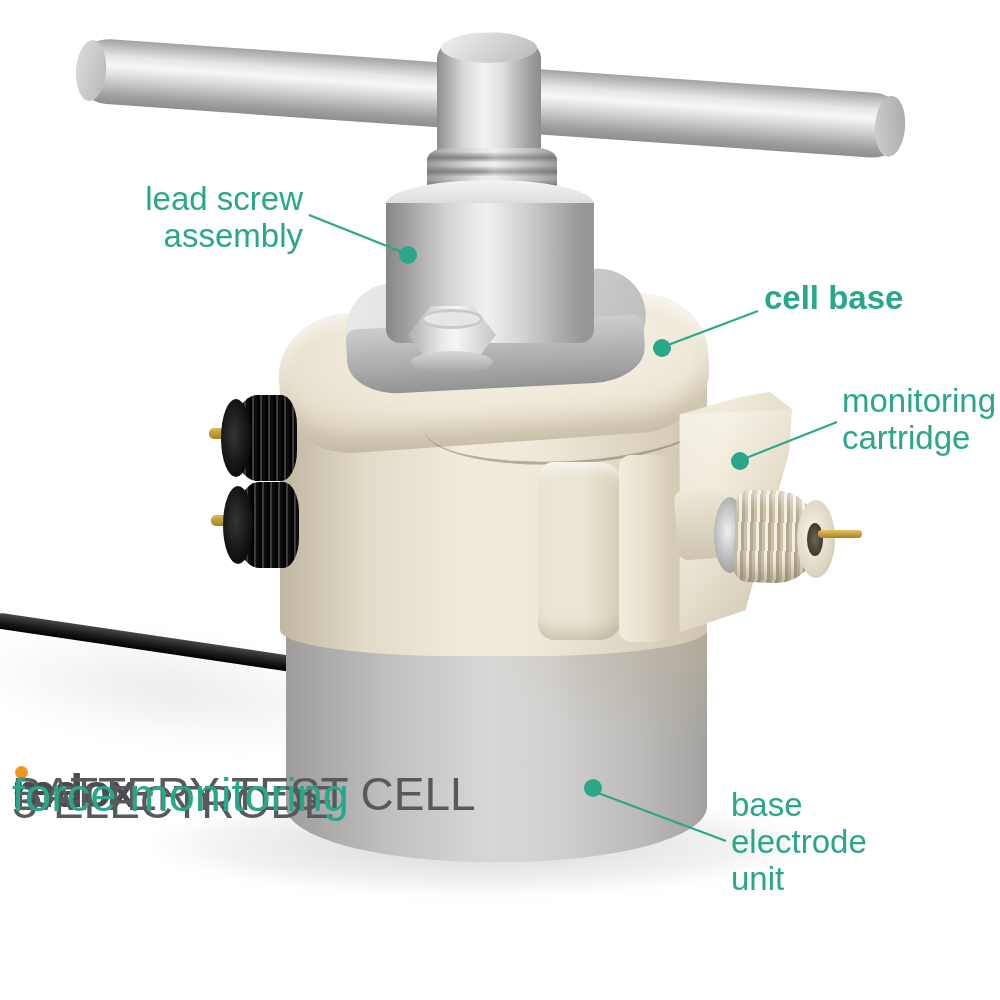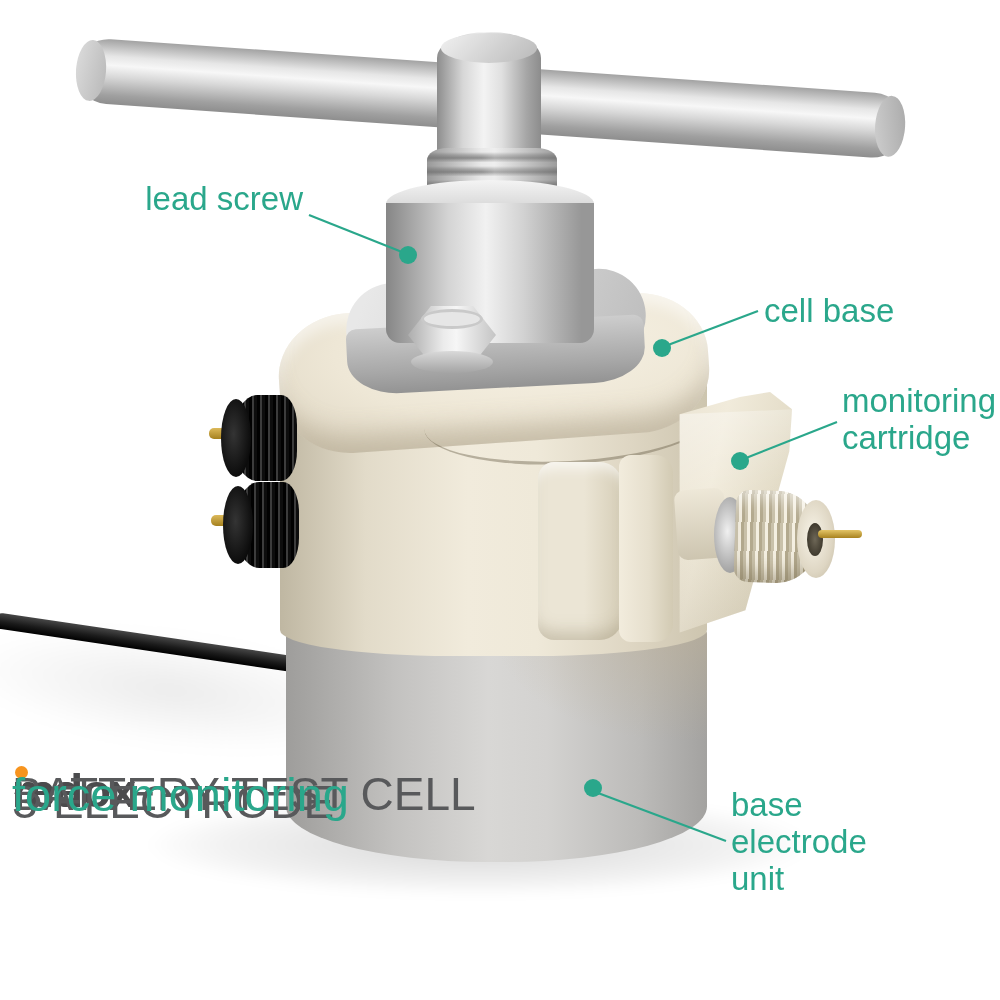--- a/index.html
+++ b/index.html
@@ -114,21 +114,21 @@
     background:radial-gradient(ellipse at 42% 45%,#f8f4e8,#ded6c3 62%,#bfb69e);}
   .knob-hole{left:807px;top:523px;width:16px;height:33px;border-radius:50%;
     background:radial-gradient(#6e6757,#3c372b 75%);}
   .e-pin{left:818px;top:530px;width:44px;height:8px;border-radius:4px;
     background:linear-gradient(180deg,#e3c466,#a8821f);}
 
   
   .overlay{left:0;top:0;width:1000px;height:1000px;pointer-events:none;}
   .callout{color:#2AA78B;font-size:33px;line-height:37px;}
   .co-lead{left:40px;top:180px;width:263px;text-align:right;}
-  .co-base{left:764px;top:292px;}
+  .co-base{left:764px;top:279px;font-weight:bold;}
   .co-cart{left:842px;top:382px;}
   .co-force{left:731px;top:786px;}
 
   
   .brand{left:12px;top:766px;width:560px;}
   .logo{position:relative;font-size:47px;font-weight:bold;color:#4B4B4D;
     letter-spacing:-1px;line-height:50px;}
   .logo-dot{position:static;display:inline-block;width:13px;height:13px;border-radius:50%;
     background:#F7941E;margin:0 2px 1px 3px;}
   .brand-title{position:relative;font-size:46px;color:#58595B;line-height:57px;letter-spacing:0;}
@@ -195,20 +195,21 @@
       <circle cx="662" cy="348" r="9" stroke="none"></circle>
       <line x1="837" y1="422" x2="746" y2="458"></line>
       <circle cx="740" cy="461" r="9" stroke="none"></circle>
       <line x1="598" y1="793" x2="726" y2="841"></line>
       <circle cx="593" cy="788" r="9" stroke="none"></circle>
     </g>
   </svg>
 
   <div class="callout co-lead">
     <div style="position:relative">lead screw</div>
+    <div style="position:relative">assembly</div>
   </div>
   <div class="callout co-base">
     <div style="position:relative">cell base</div>
   </div>
   <div class="callout co-cart">
     <div style="position:relative">monitoring</div>
     <div style="position:relative">cartridge</div>
   </div>
   <div class="callout co-force">
     <div style="position:relative">base</div>

